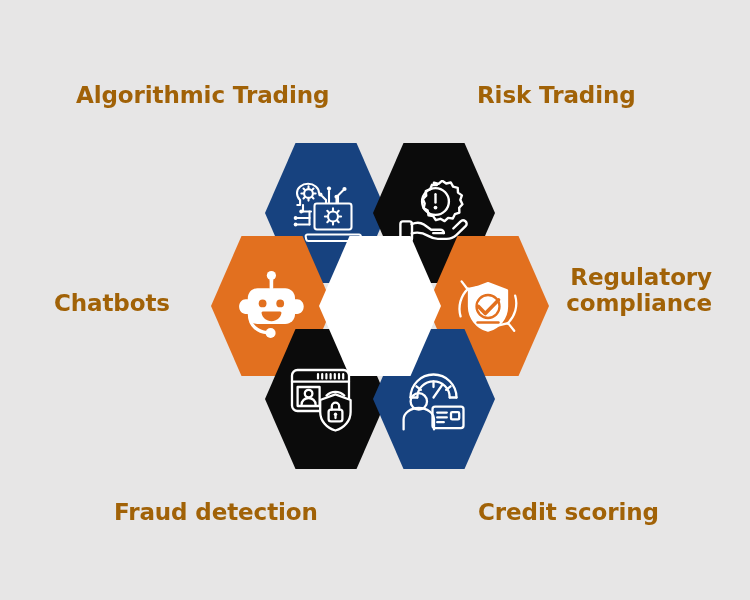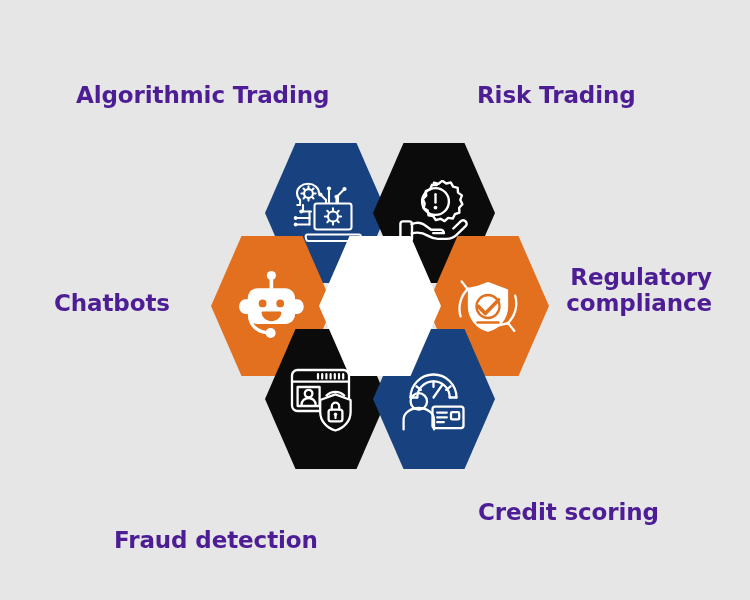--- a/index.html
+++ b/index.html
@@ -35,33 +35,33 @@
     clip-path: polygon(25% 0%, 75% 0%, 100% 50%, 75% 100%, 25% 100%, 0% 50%);
     display: flex;
     align-items: center;
     justify-content: center;
   }
   .hex svg { display: block; }
 
   
   .label {
     position: absolute;
-    color: #4c1d95;
+    color: #a16207;
     font-family: "DejaVu Sans", "Liberation Sans", sans-serif;
     font-weight: 700;
     font-size: 23px;
     letter-spacing: -0.1px;
     line-height: 1.15;
     white-space: pre-line;
   }
   #label-algorithmic-trading { left: 76px;  top: 82px;  }
   #label-risk-analysis       { left: 477px; top: 82px;  }
   #label-chatbots            { left: 54px;  top: 290px; }
   #label-regulatory          { left: 488px; top: 264px; width: 224px; text-align: right; }
-  #label-fraud-detection     { left: 114px; top: 499px; margin-top: 28px; }
+  #label-fraud-detection     { left: 114px; top: 499px; }
   #label-credit-scoring      { left: 478px; top: 499px; text-align: right; }
 </style>
 </head>
 <body>
 
 <div id="canvas">
 
   <div id="hex-cluster">
 
     <div class="hex" id="hex-algorithmic-trading" style="left:265px; top:143px; background:#17427f;">

